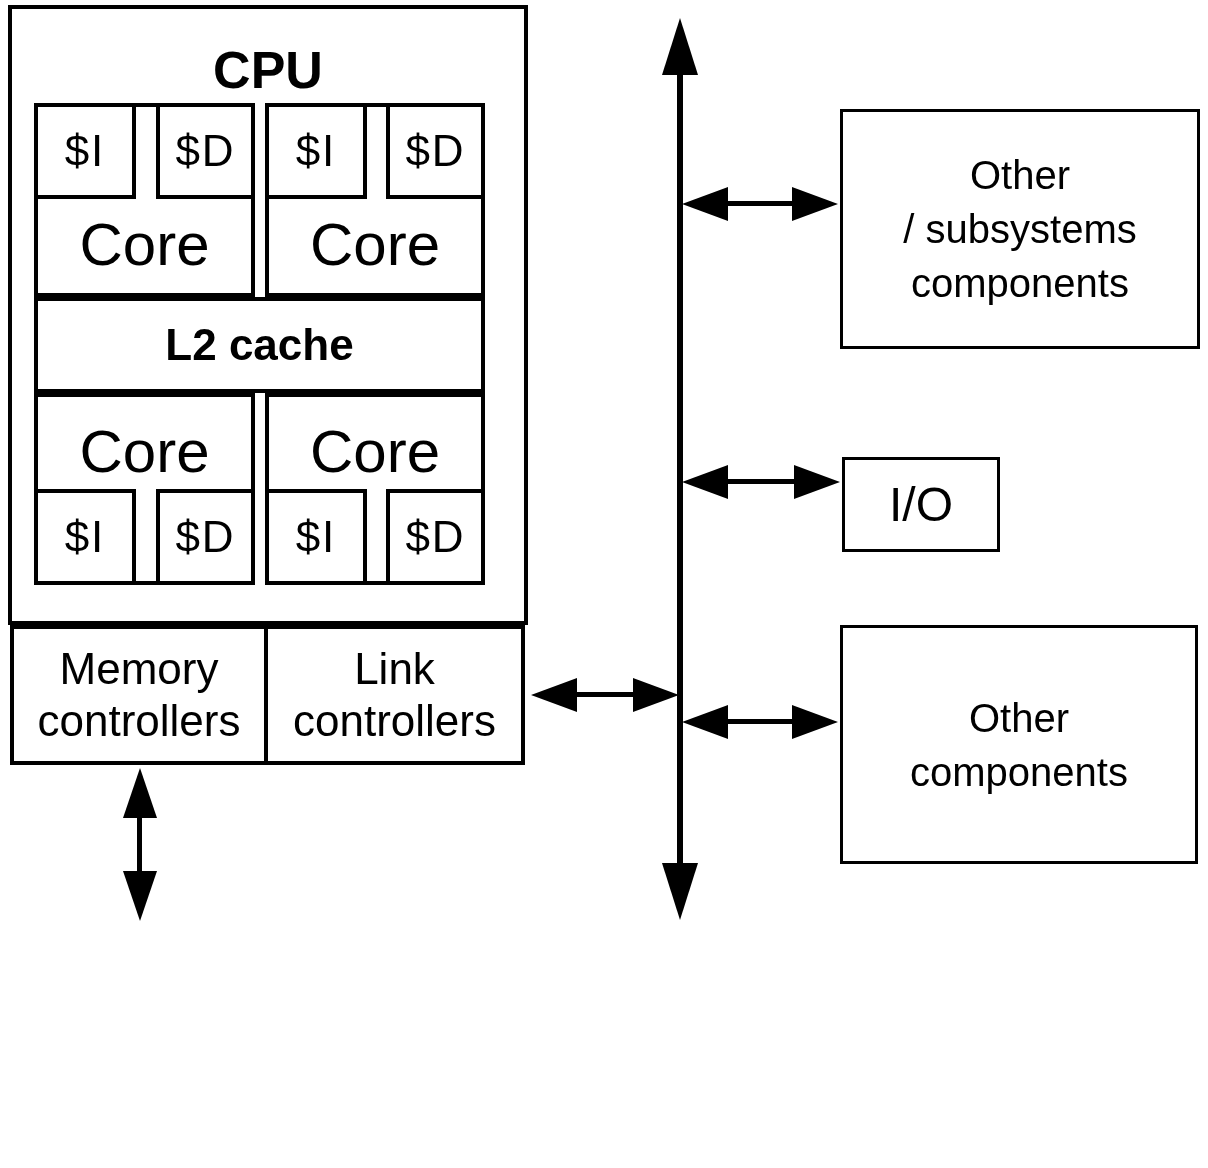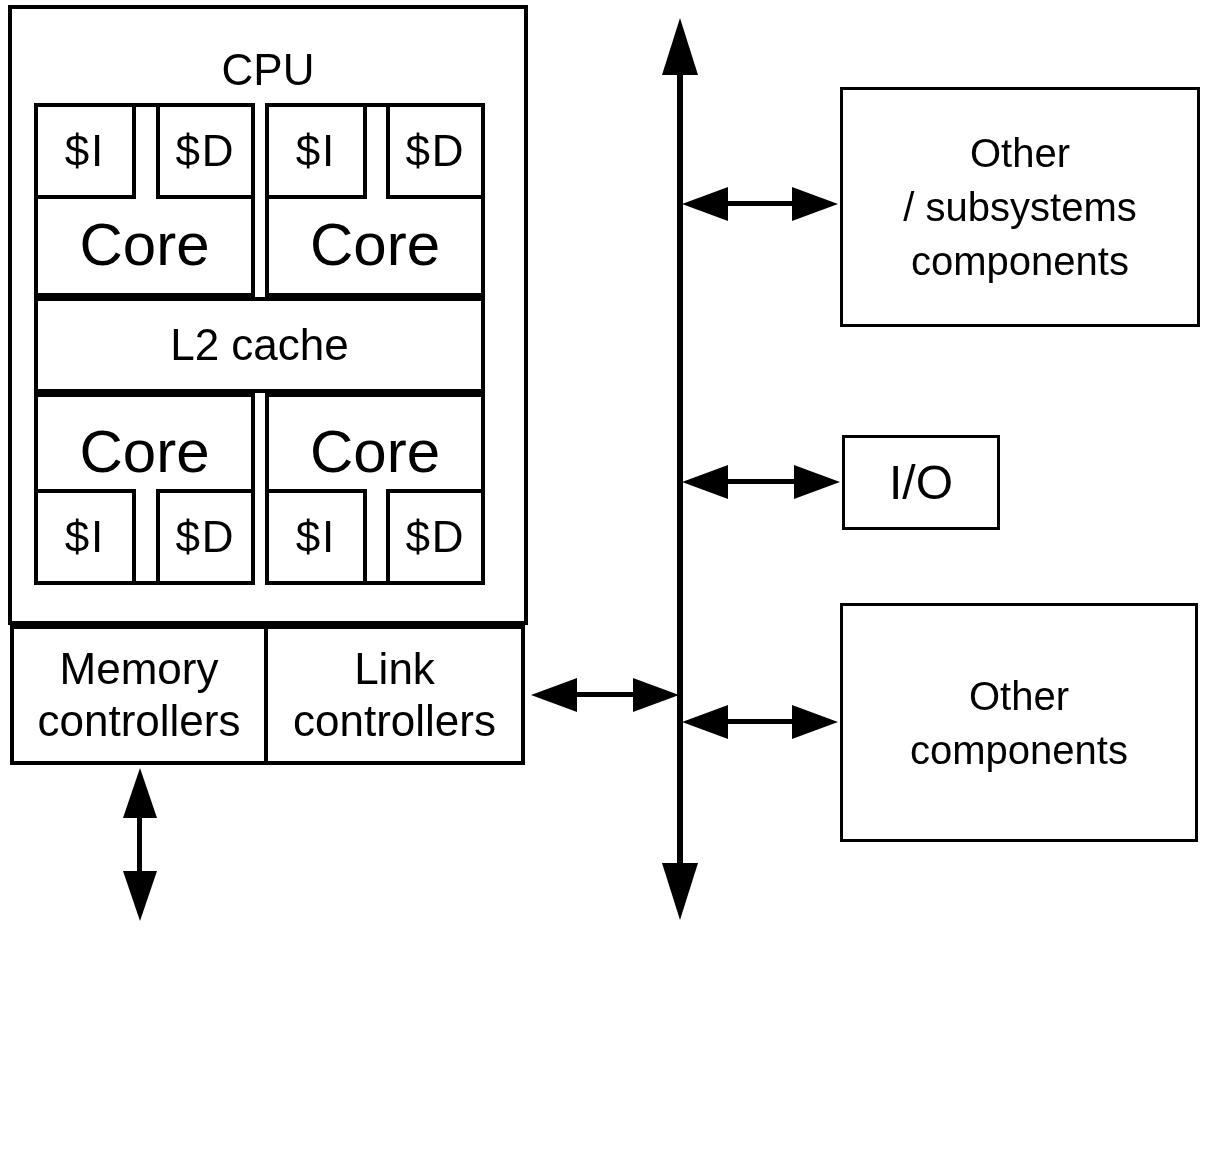--- a/index.html
+++ b/index.html
@@ -9,44 +9,44 @@
   html,body{margin:0;padding:0;background:var(--bg);}
   #stage{
     position:relative;
     width:1208px;height:1168px;
     background:var(--bg);
     font-family:"Liberation Sans", sans-serif;
     color:var(--line);
     overflow:hidden;
   }
   .box{position:absolute;box-sizing:border-box;border:4px solid var(--line);background:var(--bg);}
-  .thin{border-width:3px;}
+  .thin{border-width:3px;margin-top:22px;}
   .label{display:flex;align-items:center;justify-content:center;text-align:center;}
 
   
   #cpu-box{left:8px;top:5px;width:520px;height:620px;}
-  #cpu-title{position:absolute;left:0;top:36px;width:100%;text-align:center;font-size:44px;line-height:50px;}
+  #cpu-title{position:absolute;left:0;top:36px;width:100%;text-align:center;font-size:52px;line-height:50px;font-weight:bold;}
 
   
   .core{position:absolute;box-sizing:border-box;border:4px solid var(--line);background:var(--bg);width:221px;height:194px;}
   .core.right{width:220px;}
   .core.bottom{height:192px;}
   .cache{position:absolute;box-sizing:border-box;border:4px solid var(--line);background:var(--bg);height:96px;
          display:flex;align-items:center;justify-content:center;font-size:44px;letter-spacing:2px;}
   .cache.i{left:-4px;width:102px;}
   .cache.d{right:-4px;width:99px;}
   .core.top .cache{top:-4px;}
   .core.bottom .cache{bottom:-4px;}
   .core-label{position:absolute;left:0;right:0;font-size:60px;}
   .core.top .core-label{top:88px;bottom:0;}
   .core.bottom .core-label{top:6px;height:96px;}
 
   #core-tl{left:34px;top:103px;}
   #core-tr{left:265px;top:103px;}
-  #l2-box{left:34px;top:297px;width:451px;height:96px;font-size:44px;}
+  #l2-box{left:34px;top:297px;width:451px;height:96px;font-size:44px;font-weight:bold;}
   #core-bl{left:34px;top:393px;}
   #core-br{left:265px;top:393px;}
 
   
   .ctrl{font-size:44px;line-height:52px;flex-direction:column;}
   #memctrl-box{left:10px;top:625px;width:258px;height:140px;}
   #linkctrl-box{left:264px;top:625px;width:261px;height:140px;}
 
   
   #mainmem-box{left:8px;top:925px;width:269px;height:238px;font-size:42px;line-height:52px;flex-direction:column;}

